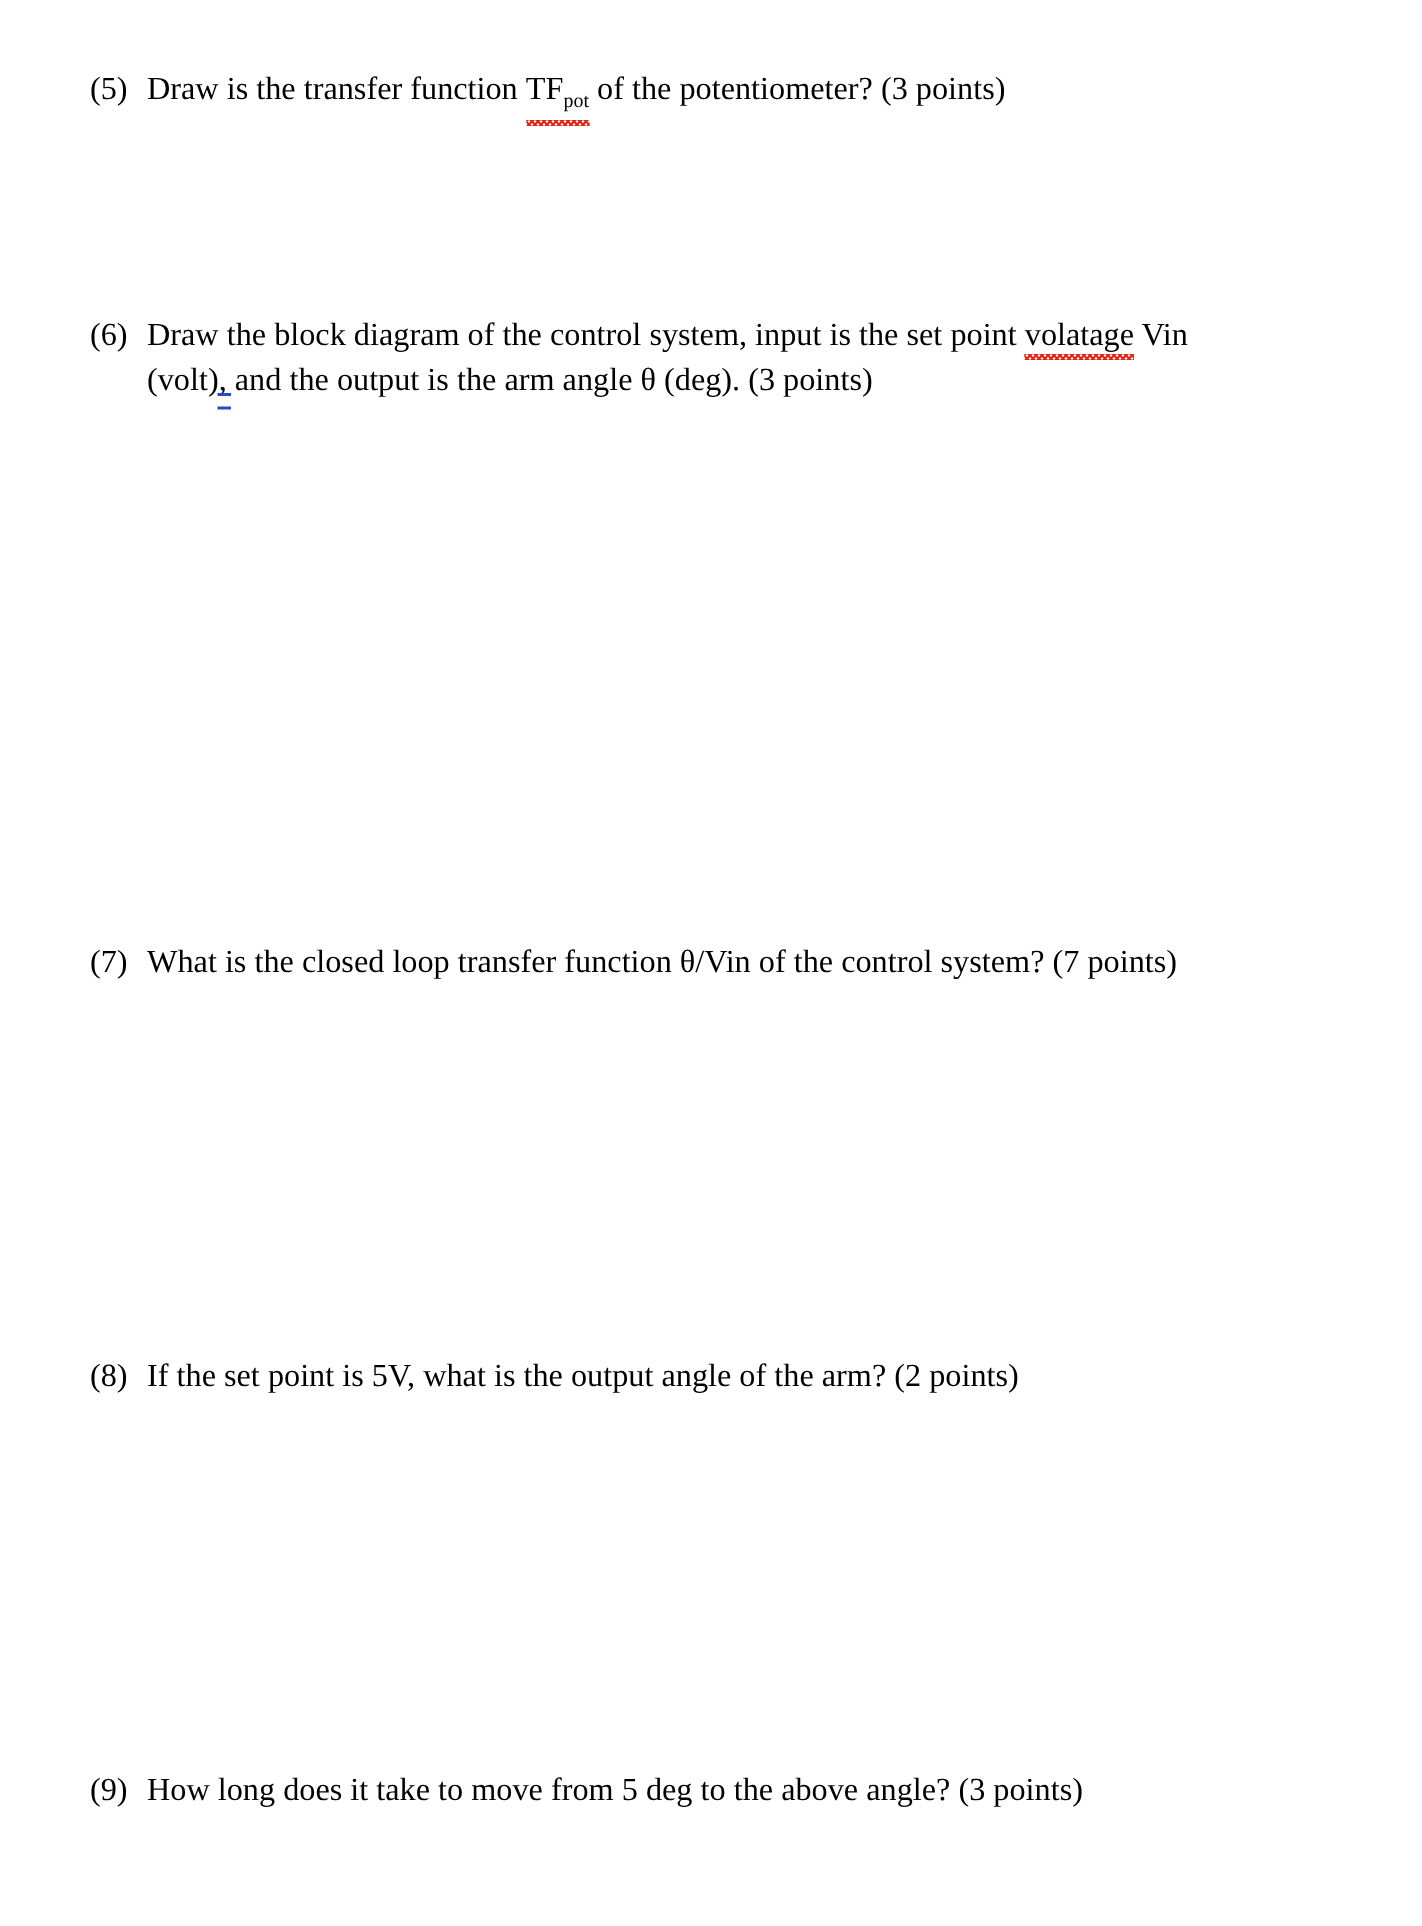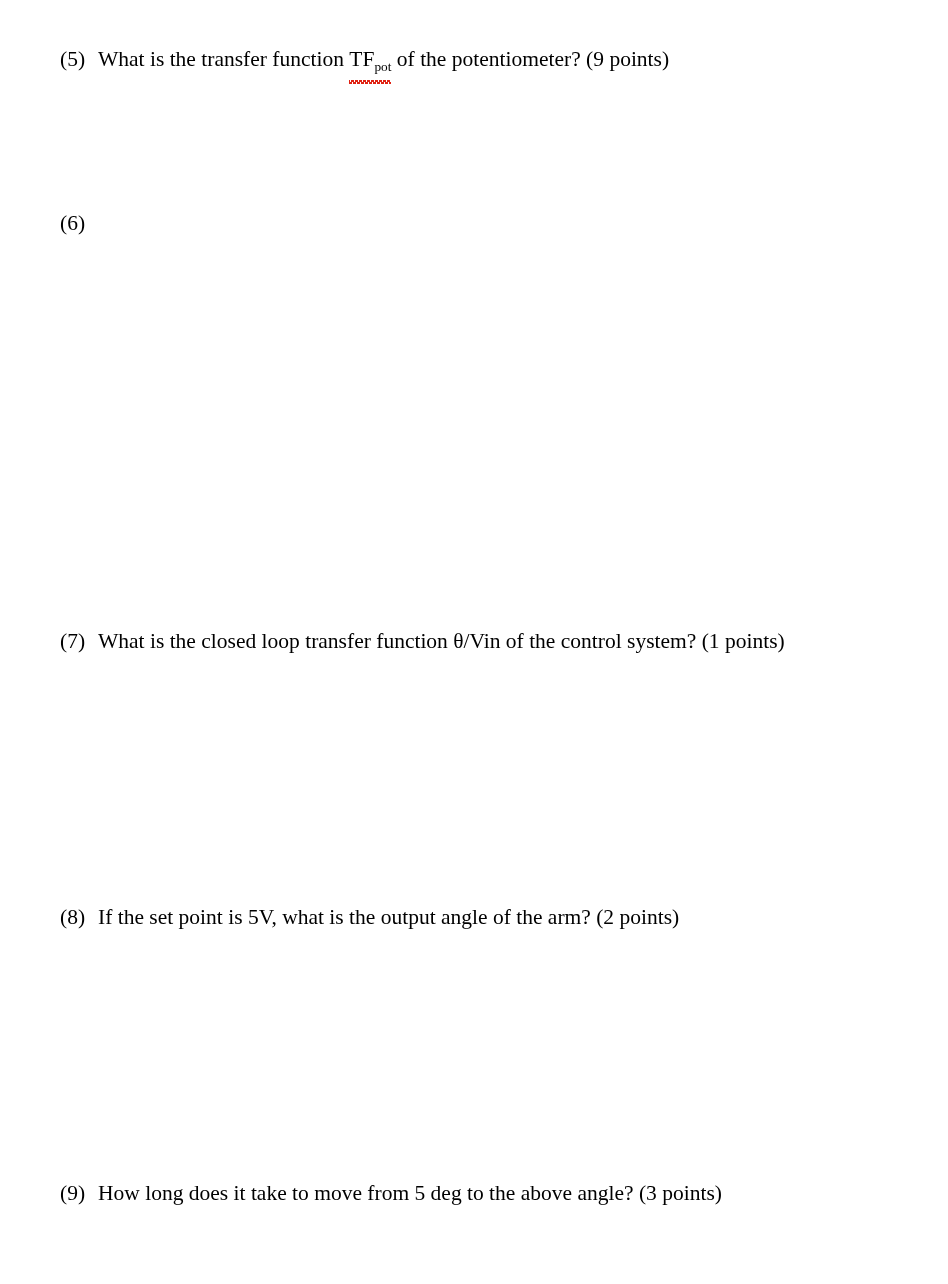--- a/index.html
+++ b/index.html
@@ -92,38 +92,40 @@
   }
 </style>
 </head>
 <body>
 
 <div id="page">
 
   <div class="qitem" style="left:60px; top:44px; width:850px;">
     <span class="qnum">(5)</span>
     <span class="qbody">
-        <span class="line"><span>What is the transfer function </span><span class="spell"><span>TF</span><sub style="font-size:0.62em;">pot</sub></span><span> of the potentiometer? (9 points)</span></span>
+        <span class="line"><span>Draw is the transfer function </span><span class="spell"><span>TF</span><sub style="font-size:0.62em;">pot</sub></span><span> of the potentiometer? (3 points)</span></span>
       </span>
   </div>
 
   <div class="answer-space" style="top:80px; height:124px;"></div>
 
   <div class="qitem" style="left:60px; top:208px; width:850px;">
     <span class="qnum">(6)</span>
     <span class="qbody">
+        <span class="line"><span>Draw the block diagram of the control system, input is the set point </span><span class="spell">volatage</span><span> Vin</span></span>
+        <span class="line"><span>(volt)</span><span class="grammar">,</span><span> and the output is the arm angle θ (deg). (3 points)</span></span>
       </span>
   </div>
 
   <div class="answer-space" style="top:274px; height:348px;"></div>
 
   <div class="qitem" style="left:60px; top:626px; width:860px;">
     <span class="qnum">(7)</span>
     <span class="qbody">
-        <span class="line">What is the closed loop transfer function θ/Vin of the control system? (1 points)</span>
+        <span class="line">What is the closed loop transfer function θ/Vin of the control system? (7 points)</span>
       </span>
   </div>
 
   <div class="answer-space" style="top:662px; height:236px;"></div>
 
   <div class="qitem" style="left:60px; top:902px; width:850px;">
     <span class="qnum">(8)</span>
     <span class="qbody">
         <span class="line">If the set point is 5V, what is the output angle of the arm? (2 points)</span>
       </span>

